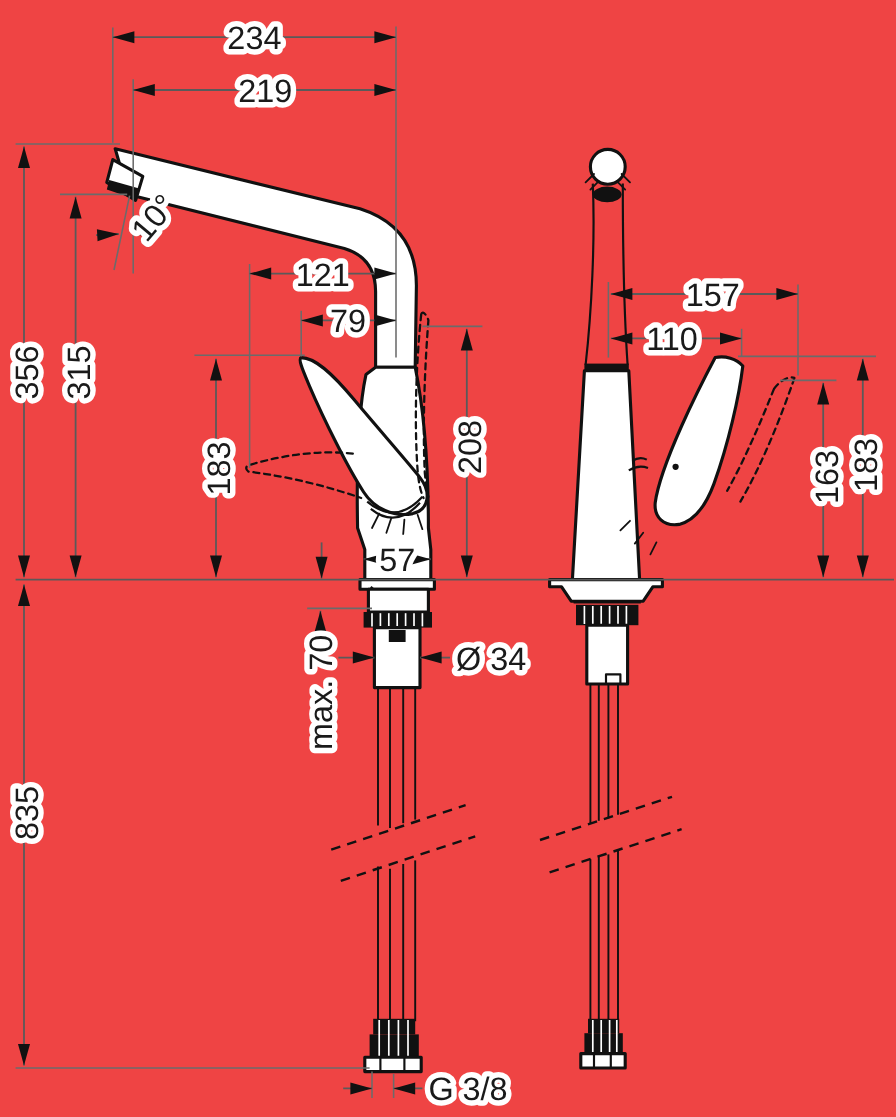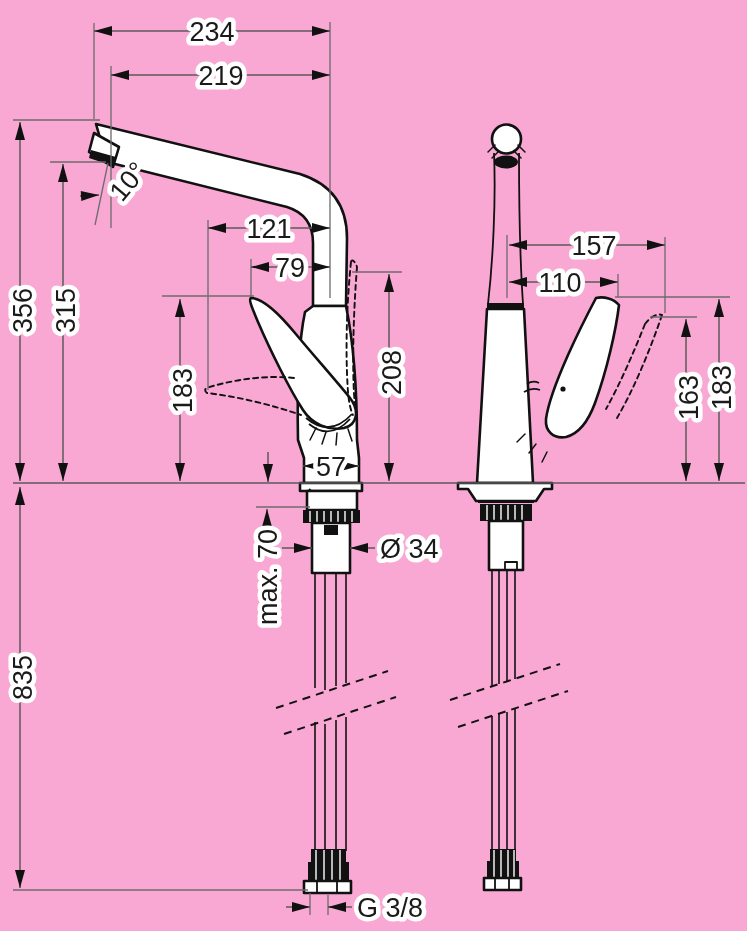--- a/index.html
+++ b/index.html
@@ -1,16 +1,16 @@
 <!DOCTYPE html>
 <html><head>
 <meta charset="utf-8">
 <style>
   html,body{margin:0;padding:0;background:#fff;}
-  .stage{width:747px;height:931px;position:relative;background:#f9a8d4;overflow:hidden;}
+  .stage{width:747px;height:931px;position:relative;background:#ef4444;overflow:hidden;}
   svg{display:block;}
   .outline{fill:#ffffff;stroke:#111111;stroke-width:2.6;stroke-linejoin:round;}
   .outline-thin{fill:none;stroke:#111111;stroke-width:1.8;stroke-linejoin:round;}
   .solidfill{fill:#111111;stroke:none;}
   .dashed{fill:none;stroke:#111111;stroke-width:1.9;stroke-dasharray:5 4;stroke-linecap:round;}
   .breakline{fill:none;stroke:#111111;stroke-width:2;stroke-dasharray:8 6;}
   .hose{fill:none;stroke:#111111;stroke-width:1.6;}
   .hatch{fill:none;stroke:#111111;stroke-width:1.5;stroke-linecap:round;}
   .whitegap{fill:none;stroke:#ffffff;stroke-width:1.4;}
   .dim{fill:none;stroke:#5a5a5a;stroke-width:1.5;}

